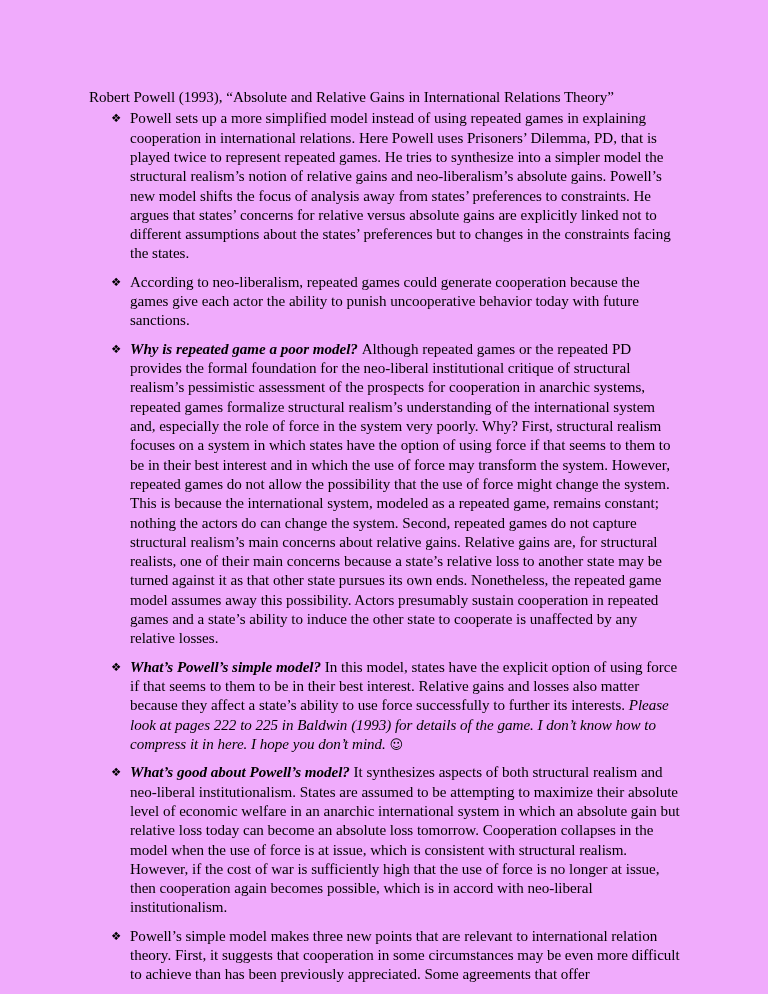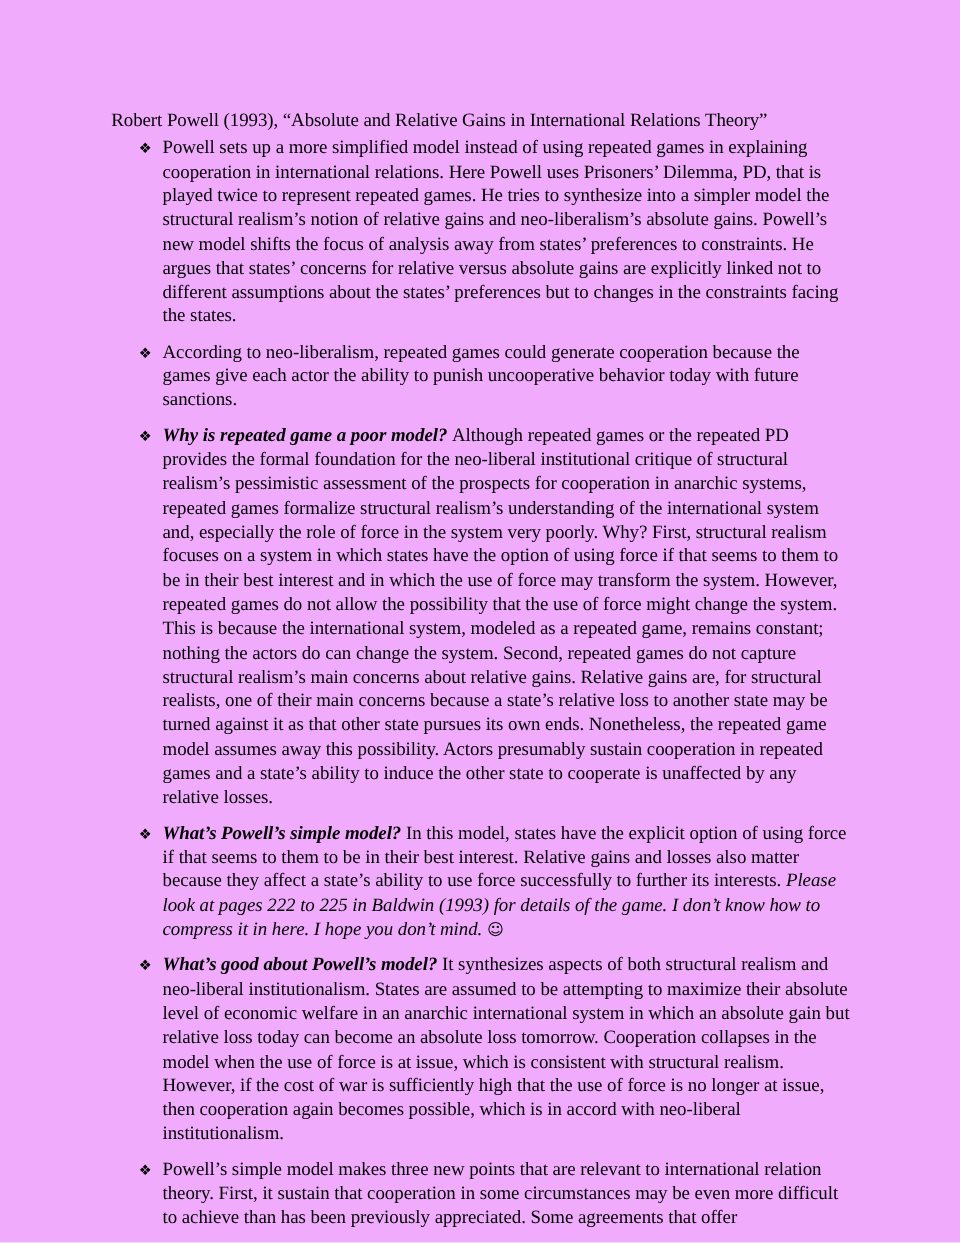--- a/index.html
+++ b/index.html
@@ -79,16 +79,16 @@
 <div class="page">
 
   <p class="doc-title">Robert Powell (1993), “Absolute and Relative Gains in International Relations Theory”</p>
 
   <ul class="bullet-list">
       <li class="bullet-item"><span class="bullet-glyph">❖</span><span class="para-text">Powell sets up a more simplified model instead of using repeated games in explaining cooperation in international relations.  Here Powell uses Prisoners’ Dilemma, PD, that is played twice to represent repeated games.  He tries to synthesize into a simpler model the structural realism’s notion of relative gains and neo-liberalism’s absolute gains.  Powell’s new model shifts the focus of analysis away from states’ preferences to constraints.  He argues that states’ concerns for relative versus absolute gains are explicitly linked not to different assumptions about the states’ preferences but to changes in the constraints facing the states.</span></li>
       <li class="bullet-item"><span class="bullet-glyph">❖</span><span class="para-text">According to neo-liberalism, repeated games could generate cooperation because the games give each actor the ability to punish uncooperative behavior today with future sanctions.</span></li>
       <li class="bullet-item"><span class="bullet-glyph">❖</span><span class="lead-bold">Why is repeated game a poor model?  </span><span class="para-text">Although repeated games or the repeated PD provides the formal foundation for the neo-liberal institutional critique of structural realism’s pessimistic assessment of the prospects for cooperation in anarchic systems, repeated games formalize structural realism’s understanding of the international system and, especially the role of force in the system very poorly.  Why?  First, structural realism focuses on a system in which states have the option of using force if that seems to them to be in their best interest and in which the use of force may transform the system.  However, repeated games do not allow the possibility that the use of force might change the system.  This is because the international system, modeled as a repeated game, remains constant; nothing the actors do can change the system.  Second, repeated games do not capture structural realism’s main concerns about relative gains.  Relative gains are, for structural realists, one of their main concerns because a state’s relative loss to another state may be turned against it as that other state pursues its own ends.  Nonetheless, the repeated game model assumes away this possibility.  Actors presumably sustain cooperation in repeated games and a state’s ability to induce the other state to cooperate is unaffected by any relative losses.</span></li>
       <li class="bullet-item"><span class="bullet-glyph">❖</span><span class="lead-bold">What’s Powell’s simple model?  </span><span class="para-text">In this model, states have the explicit option of using force if that seems to them to be in their best interest.  Relative gains and losses also matter because they affect a state’s ability to use force successfully to further its interests.  </span><span class="ital">Please look at pages 222 to 225 in Baldwin (1993) for details of the game.  I don’t know how to compress it in here.  I hope you don’t mind. </span><span class="smiley">☺</span></li>
       <li class="bullet-item"><span class="bullet-glyph">❖</span><span class="lead-bold">What’s good about Powell’s model?  </span><span class="para-text">It synthesizes aspects of both structural realism and neo-liberal institutionalism.  States are assumed to be attempting to maximize their absolute level of economic welfare in an anarchic international system in which an absolute gain but relative loss today can become an absolute loss tomorrow.  Cooperation collapses in the model when the use of force is at issue, which is consistent with structural realism.  However, if the cost of war is sufficiently high that the use of force is no longer at issue, then cooperation again becomes possible, which is in accord with neo-liberal institutionalism.</span></li>
-      <li class="bullet-item"><span class="bullet-glyph">❖</span><span class="para-text">Powell’s simple model makes three new points that are relevant to international relation theory.  First, it sustain that cooperation in some circumstances may be even more difficult to achieve than has been previously appreciated.  Some agreements that offer</span></li>
+      <li class="bullet-item"><span class="bullet-glyph">❖</span><span class="para-text">Powell’s simple model makes three new points that are relevant to international relation theory.  First, it suggests that cooperation in some circumstances may be even more difficult to achieve than has been previously appreciated.  Some agreements that offer</span></li>
     </ul>
 
 </div>
 
 </body></html>

